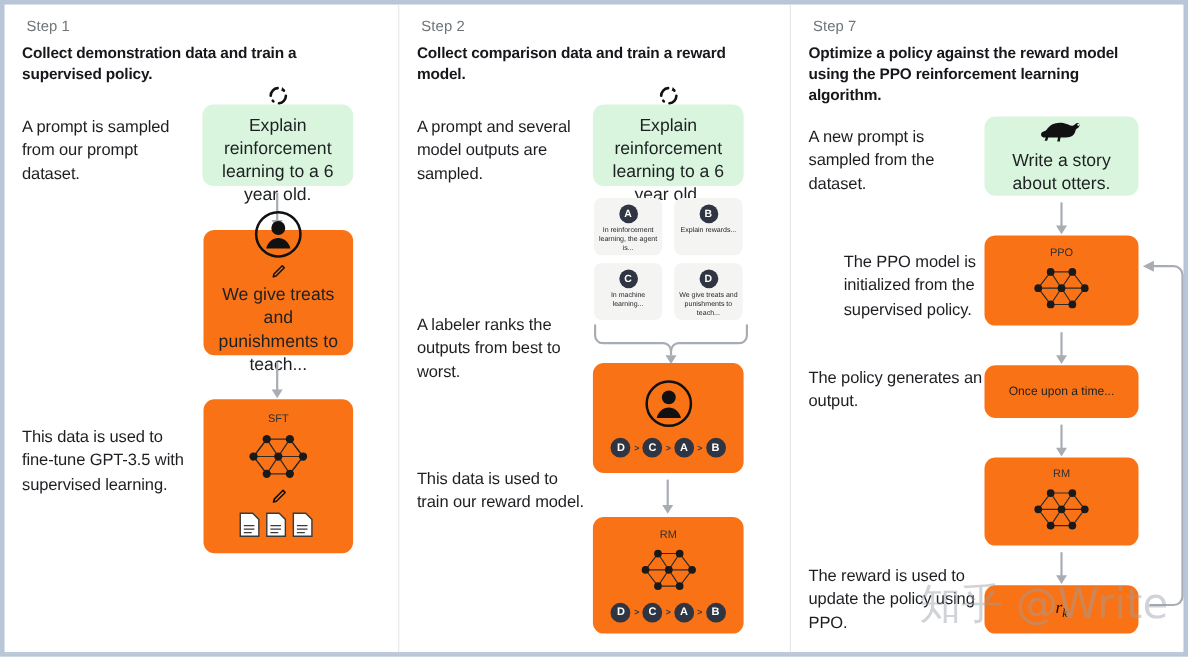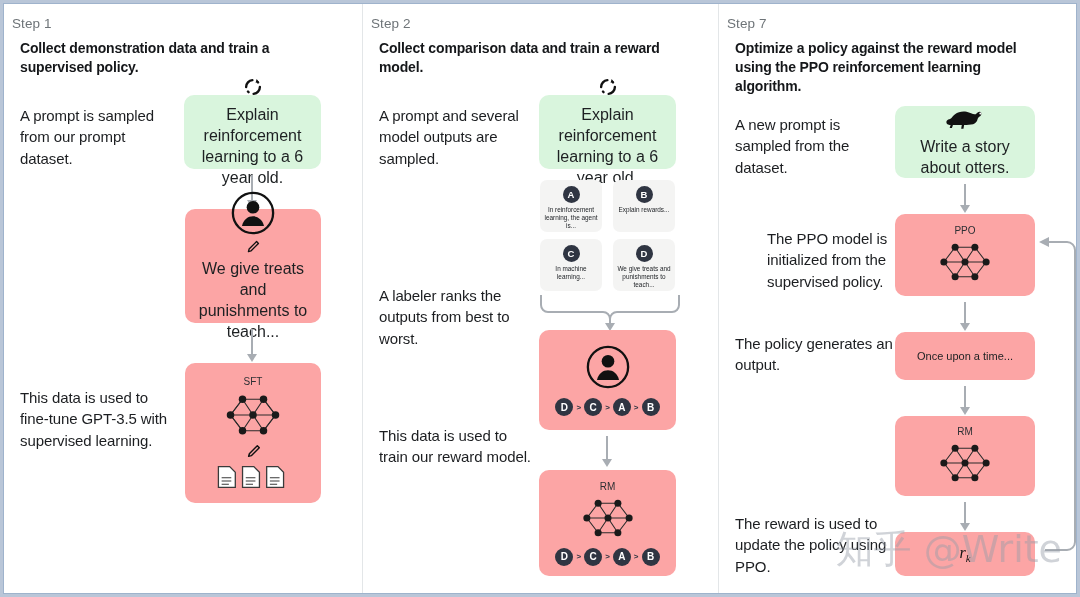--- a/index.html
+++ b/index.html
@@ -20,40 +20,40 @@
     position:relative;
     box-sizing:border-box;
     padding:12px 0 0 0;
     height:100%;
   }
   .col1{width:358px;}
   .col2{width:356px;border-left:1px solid #e3e6e8;}
   .col3{width:358px;border-left:1px solid #e3e6e8;}
 
   .step-label{
-    font-size:13.5px;color:#6e7478;margin-left:8px;letter-spacing:.1px;
+    font-size:13.5px;color:#6e7478;margin-left:20px;letter-spacing:.1px;
   }
   .step-title{
     font-size:14px;font-weight:bold;color:#15171a;line-height:1.36;
     margin:8px 0 0 16px;max-width:300px;letter-spacing:-.15px;
   }
 
   .body{position:relative;margin-top:10px;height:480px;}
 
   .caption{
     position:absolute;
     font-size:15px;line-height:1.42;color:#1c1e21;
     letter-spacing:-.1px;
     width:160px;
   }
 
   .node{
     position:absolute;
     border-radius:10px;
-    background:#fca5a5;
+    background:#f97316;
     box-sizing:border-box;
     display:flex;flex-direction:column;align-items:center;justify-content:center;
   }
   .node.green{background:#d9f5dd;}
   .node-text{
     font-size:16px;line-height:1.32;color:#1d2022;text-align:center;
     padding:0 8px;
   }
   .node-title{font-size:10px;color:#2c2f33;text-align:center;margin-bottom:2px;}
 

